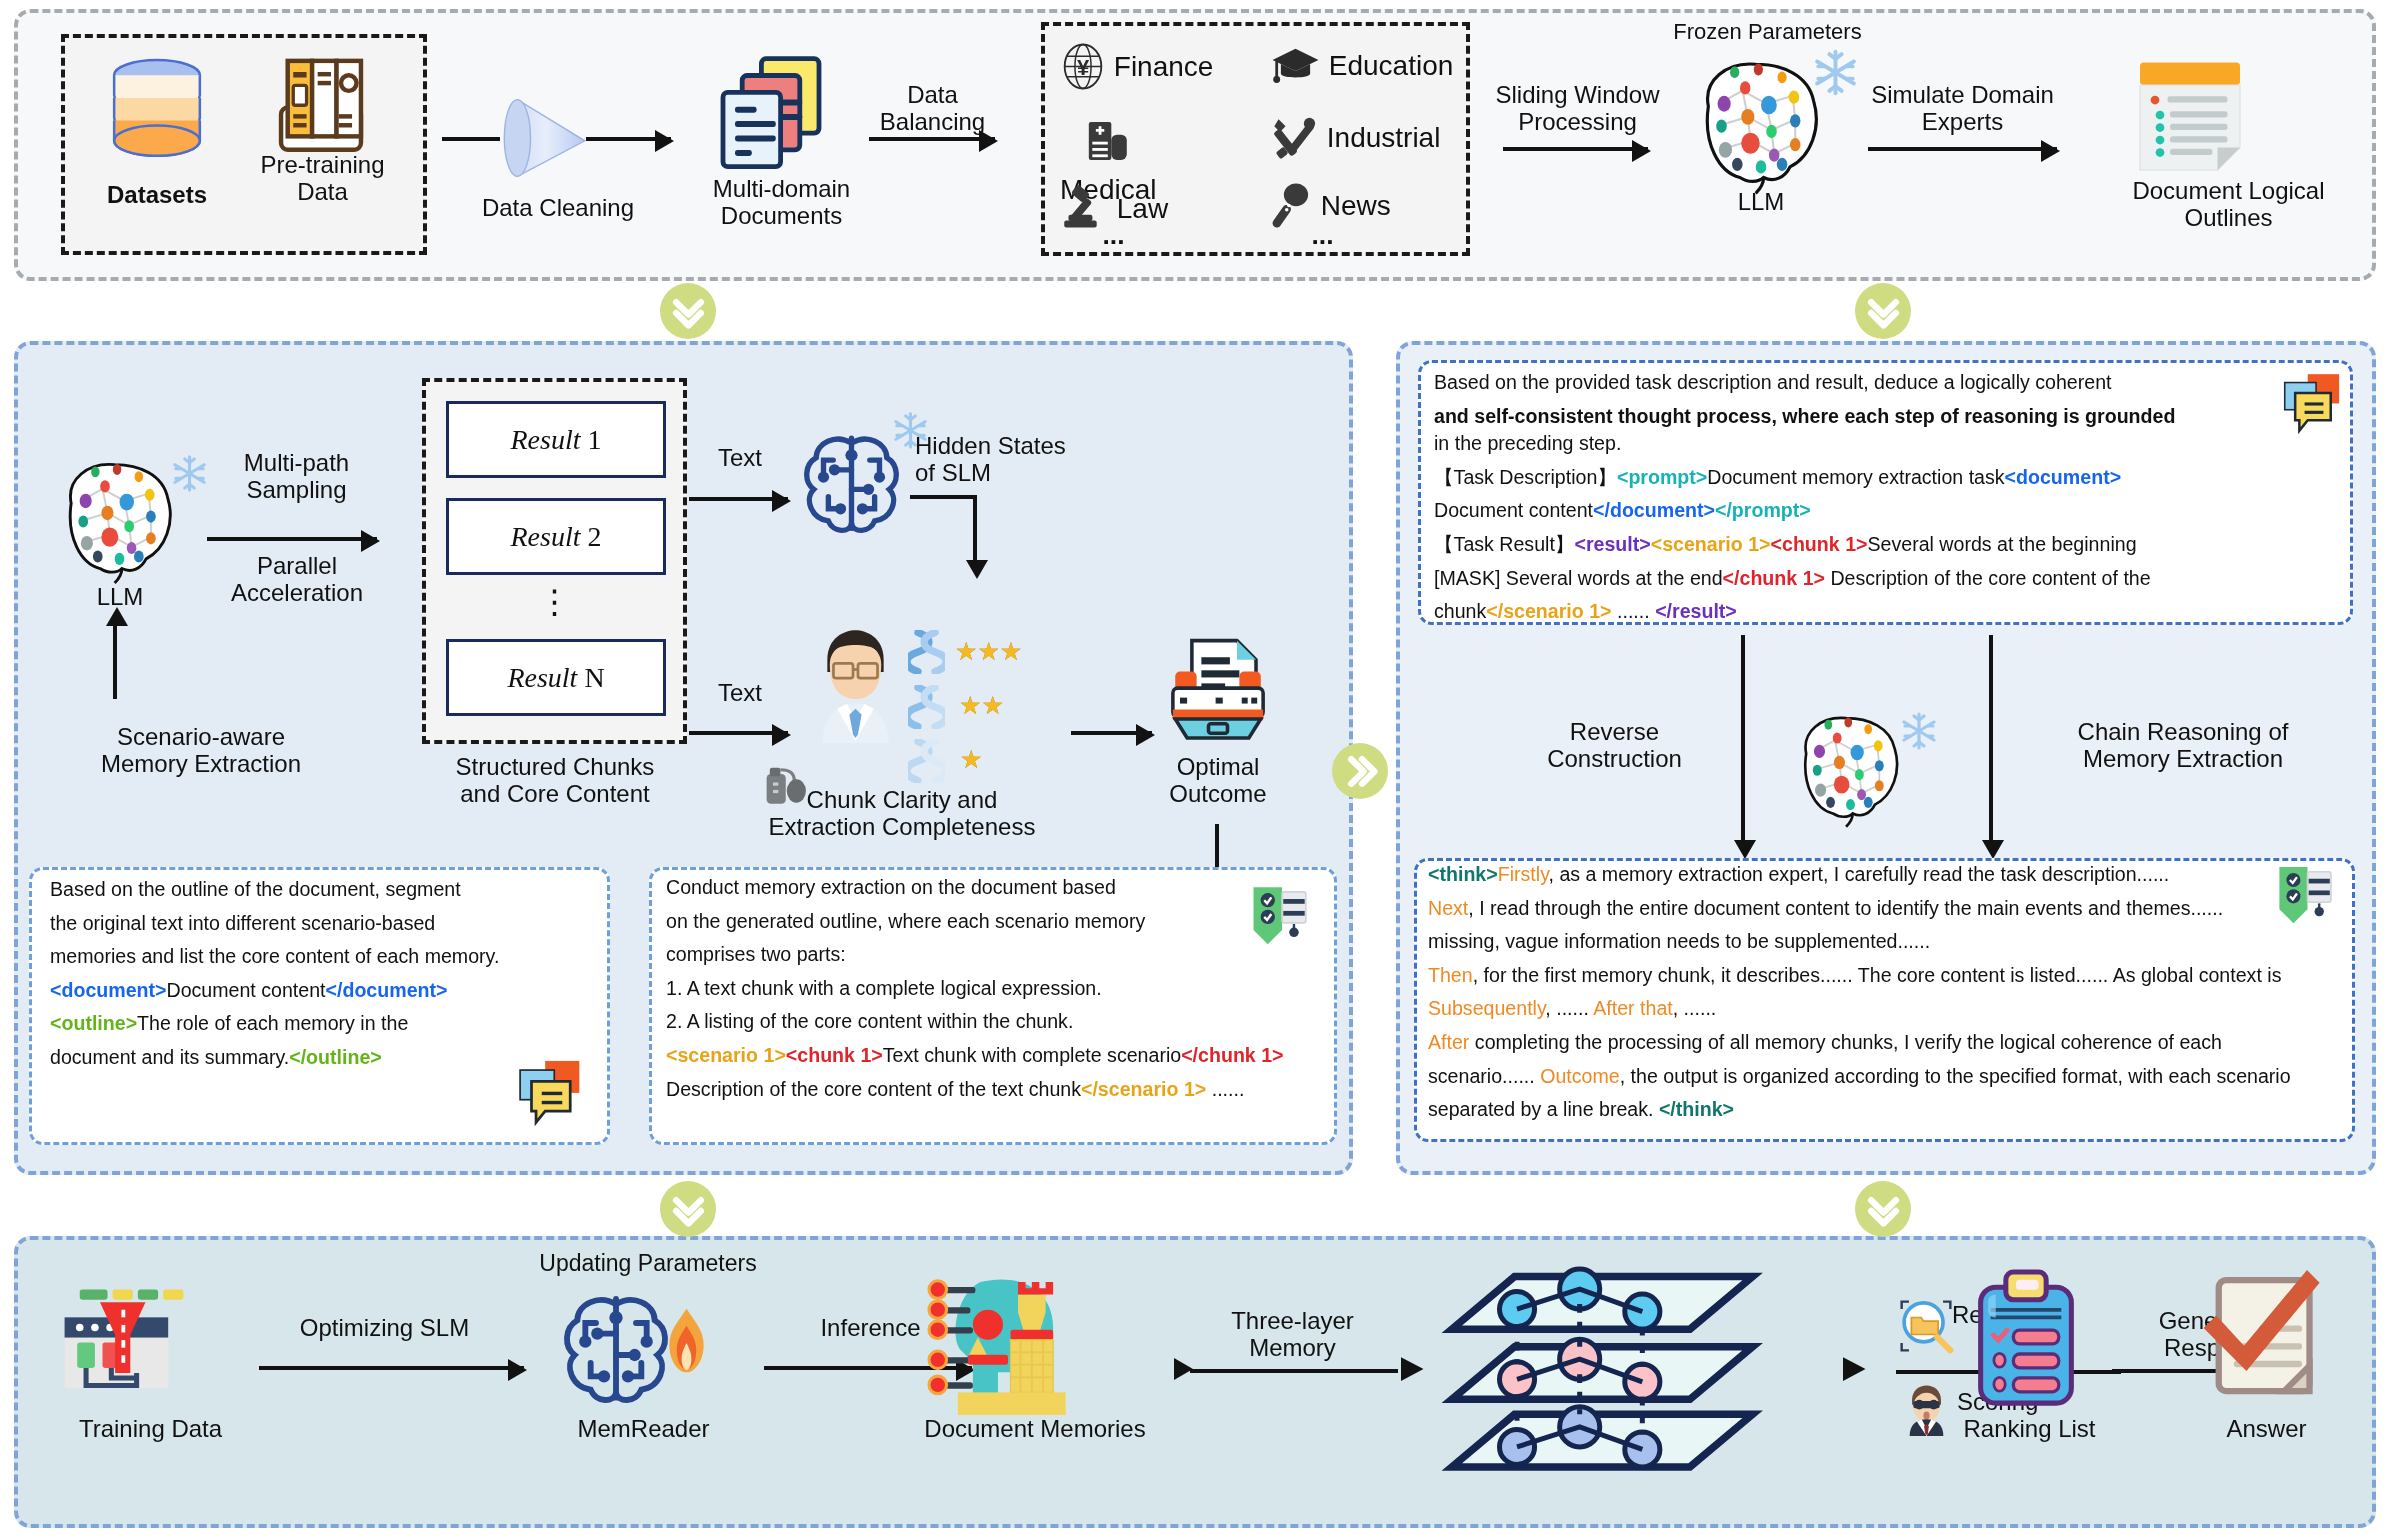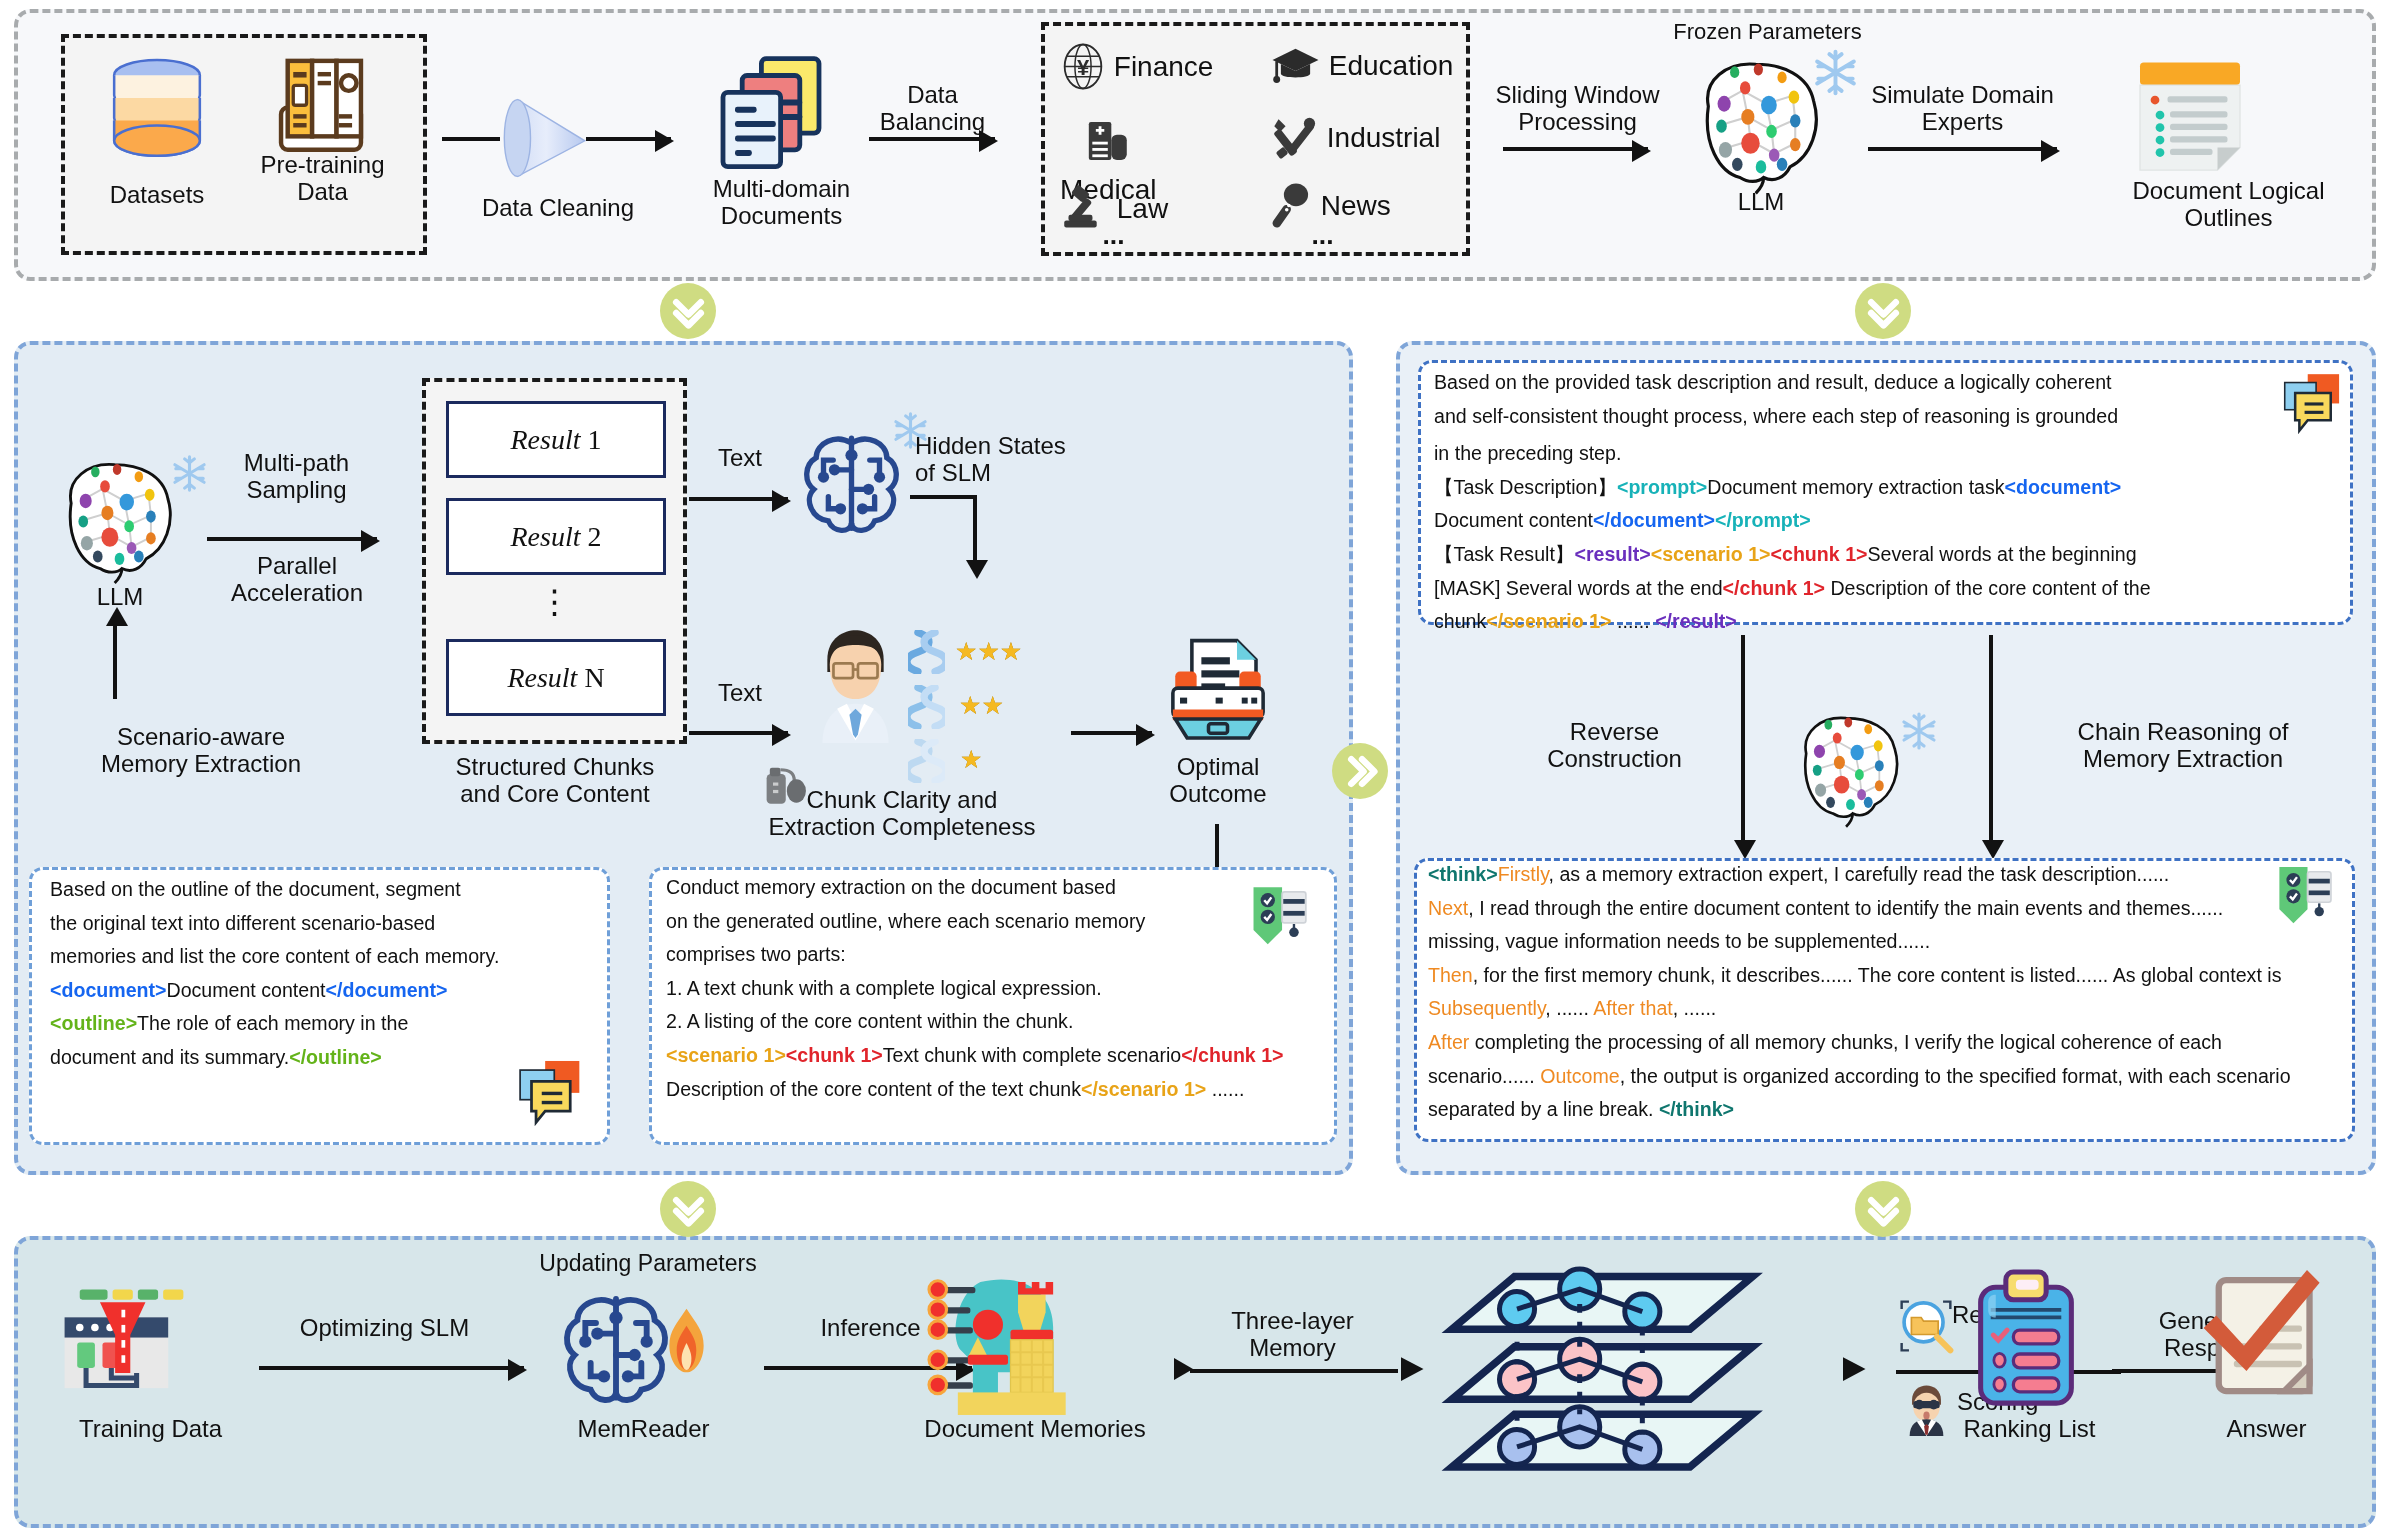--- a/index.html
+++ b/index.html
@@ -118,21 +118,21 @@
       <rect x="47" y="18" width="12" height="4" fill="#5b3b1e"></rect>
         <rect x="47" y="26" width="12" height="4" fill="#5b3b1e"></rect>
       <circle cx="75" cy="28" r="7" fill="none" stroke="#5b3b1e" stroke-width="4"></circle>
       <rect x="25" y="56" width="12" height="4" fill="#5b3b1e"></rect>
         <rect x="25" y="64" width="12" height="4" fill="#5b3b1e"></rect>
       <rect x="66" y="56" width="12" height="4" fill="#5b3b1e"></rect>
         <rect x="66" y="64" width="12" height="4" fill="#5b3b1e"></rect>
     </svg>
   </div>
 
-  <div class="lbl" style="left:54px; top:169px; width:170px;">Datasets</div>
+  <div class="lbl" style="left:54px; top:169px; width:170px;font-weight:bold;">Datasets</div>
   <div class="lbl" style="left:213px; top:139px; width:183px;">Pre-training
 Data</div>
 
   <div class="plain-line" style="left:424px; top:124px; width:58px;"></div>
 
   <div class="icon" style="left:480px; top:81px;">
     <svg width="95" height="88" viewBox="0 0 100 94">
       <defs>
           <linearGradient id="cg" x1="0" y1="0" x2="1" y2="0">
         <stop offset="0" stop-color="#ccd9f4"></stop>
@@ -608,21 +608,21 @@
       <path d="M6 4 l8 8 l-8 8" fill="none" stroke="#fff" stroke-width="4.2" stroke-linecap="round" stroke-linejoin="round"></path>
       <path d="M13 4 l8 8 l-8 8" fill="none" stroke="#fff" stroke-width="4.2" stroke-linecap="round" stroke-linejoin="round"></path>
     </svg>
 </div>
 
 <div class="panel" id="panel-mid-right">
 
   <div class="innerbox-blue" style="left:17.7px; top:15px; width:935px; height:265px; border-color:#3f72c4;"></div>
   <div class="prose" id="prompt-top" style="left:34px; top:28px; width:909px;">
       <div class="txtbox-line" style="margin-bottom: 14px;"><span>Based on the provided task description and result, deduce a logically coherent</span></div>
-      <div class="txtbox-line" style="margin-bottom: 18px;"><span>and self-consistent thought process, where each step of reasoning is grounded</span></div>
+      <div class="txtbox-line" style="margin-bottom: 8px; font-weight: bold;"><span>and self-consistent thought process, where each step of reasoning is grounded</span></div>
       <div class="txtbox-line" style="margin-bottom: 14px;"><span>in the preceding step.</span></div>
       <div class="txtbox-line" style="margin-bottom: 14px;"><span>【Task Description】</span><span class="tag-prompt">&lt;prompt&gt;</span><span>Document memory extraction task</span><span class="tag-doc">&lt;document&gt;</span></div>
       <div class="txtbox-line" style="margin-bottom: 14px;"><span>Document content</span><span class="tag-doc">&lt;/document&gt;</span><span class="tag-prompt">&lt;/prompt&gt;</span></div>
       <div class="txtbox-line" style="margin-bottom: 14px;"><span>【Task Result】</span><span class="tag-result">&lt;result&gt;</span><span class="tag-scen">&lt;scenario 1&gt;</span><span class="tag-chunk">&lt;chunk 1&gt;</span><span>Several words at the beginning</span></div>
       <div class="txtbox-line" style="margin-bottom: 14px;"><span>[MASK] Several words at the end</span><span class="tag-chunk">&lt;/chunk 1&gt;</span><span> Description of the core content of the</span></div>
       <div class="txtbox-line" style="margin-bottom: 14px;"><span>chunk</span><span class="tag-scen">&lt;/scenario 1&gt;</span><span> ......  </span><span class="tag-result">&lt;/result&gt;</span></div>
     </div>
   <div class="icon" style="left:876px; top:25px;">
     <svg width="76" height="69" viewBox="0 0 72 66">
       <rect x="30" y="4" width="30" height="28" fill="#f05a22"></rect>

